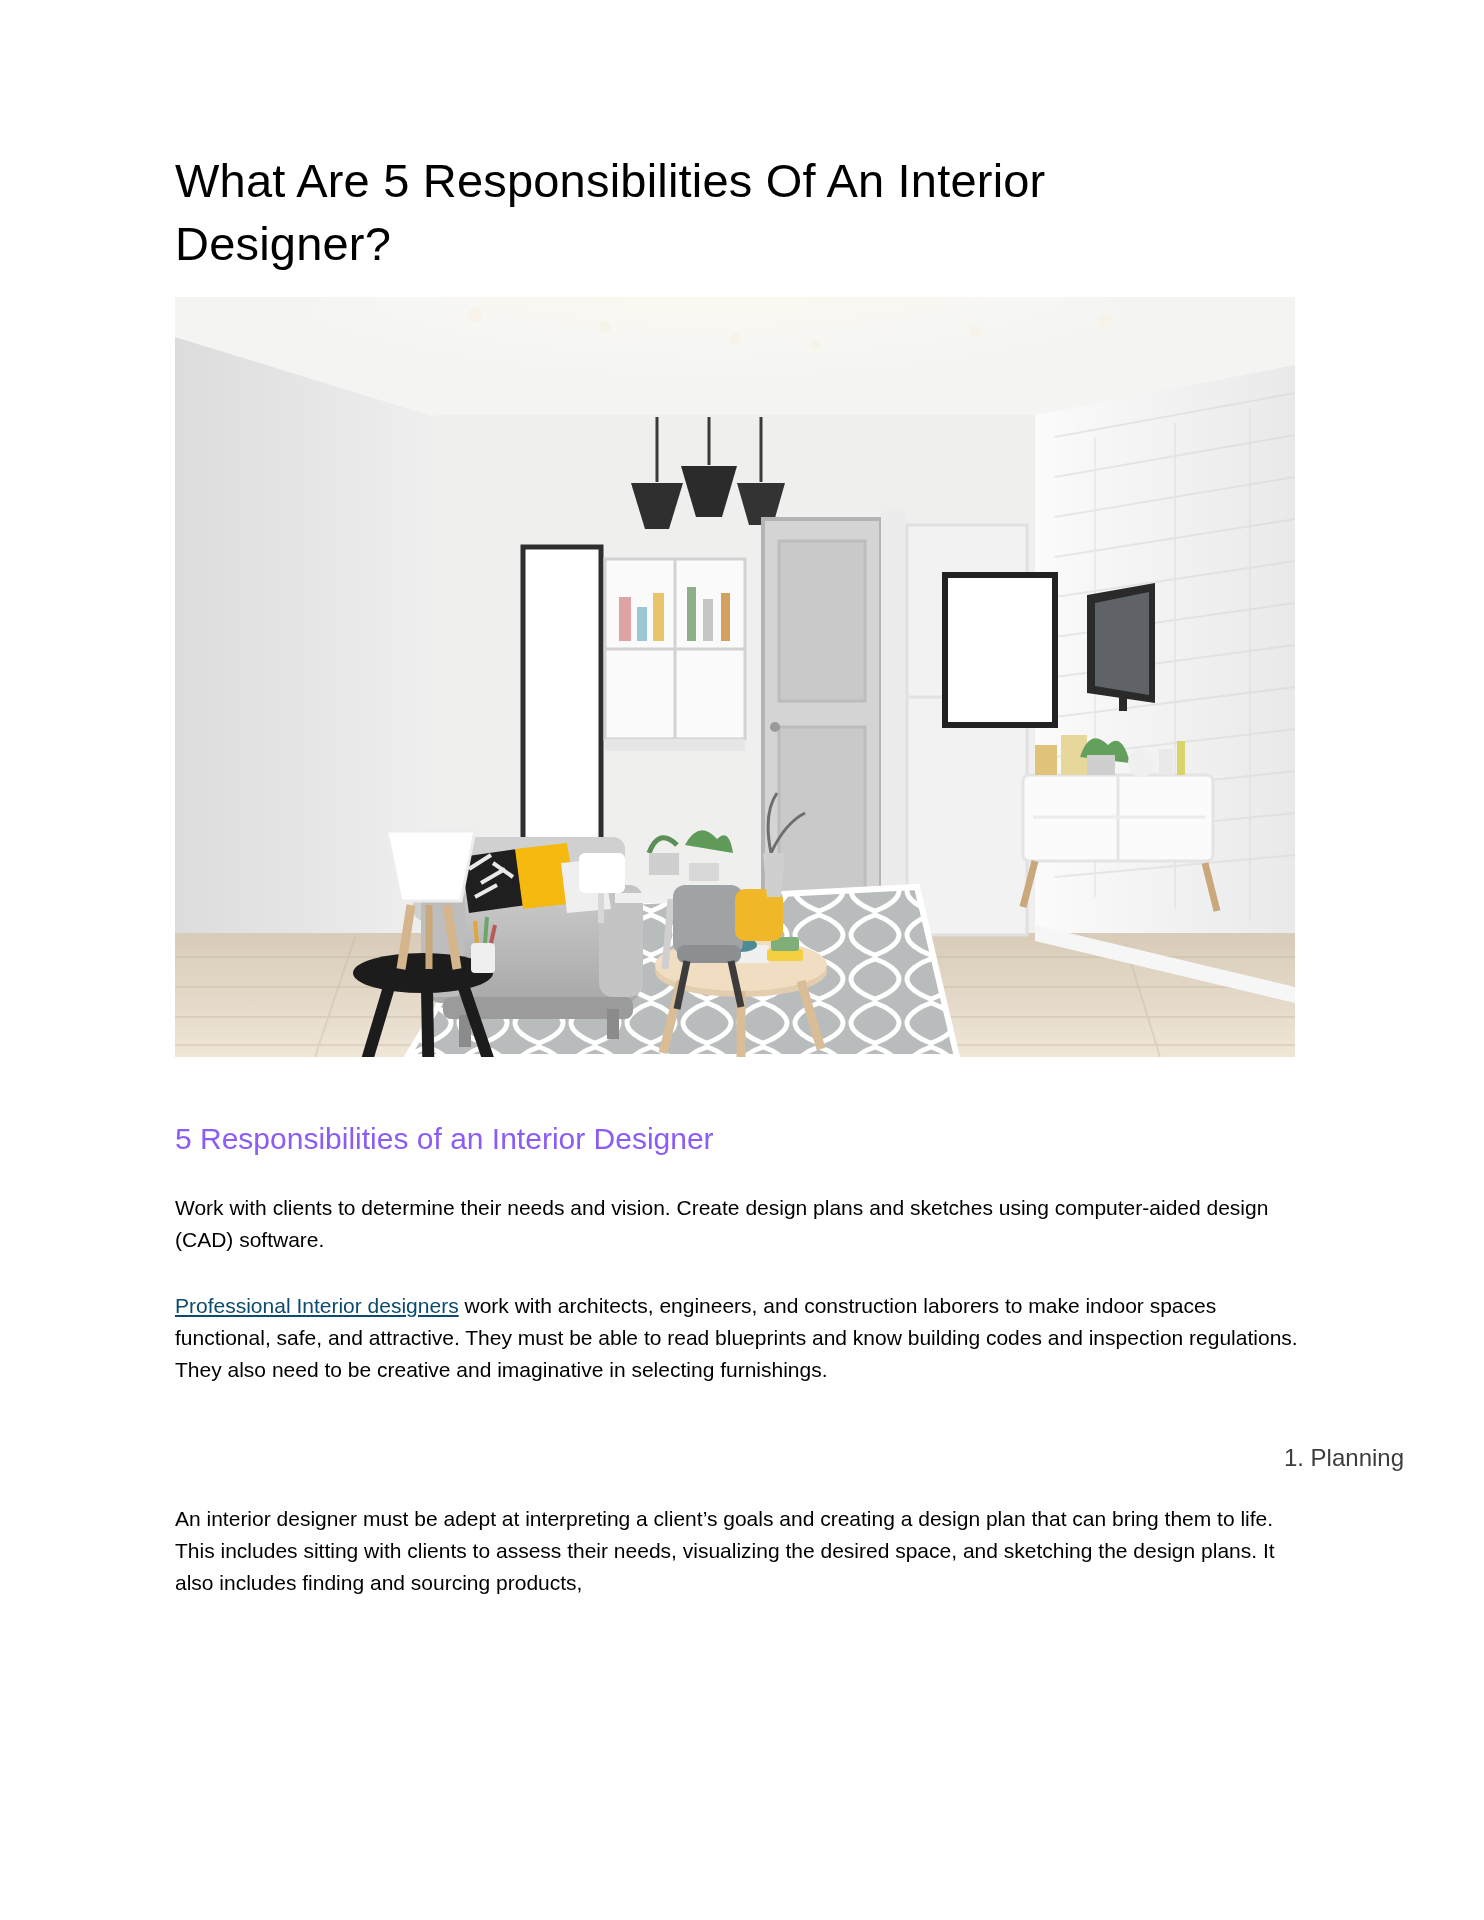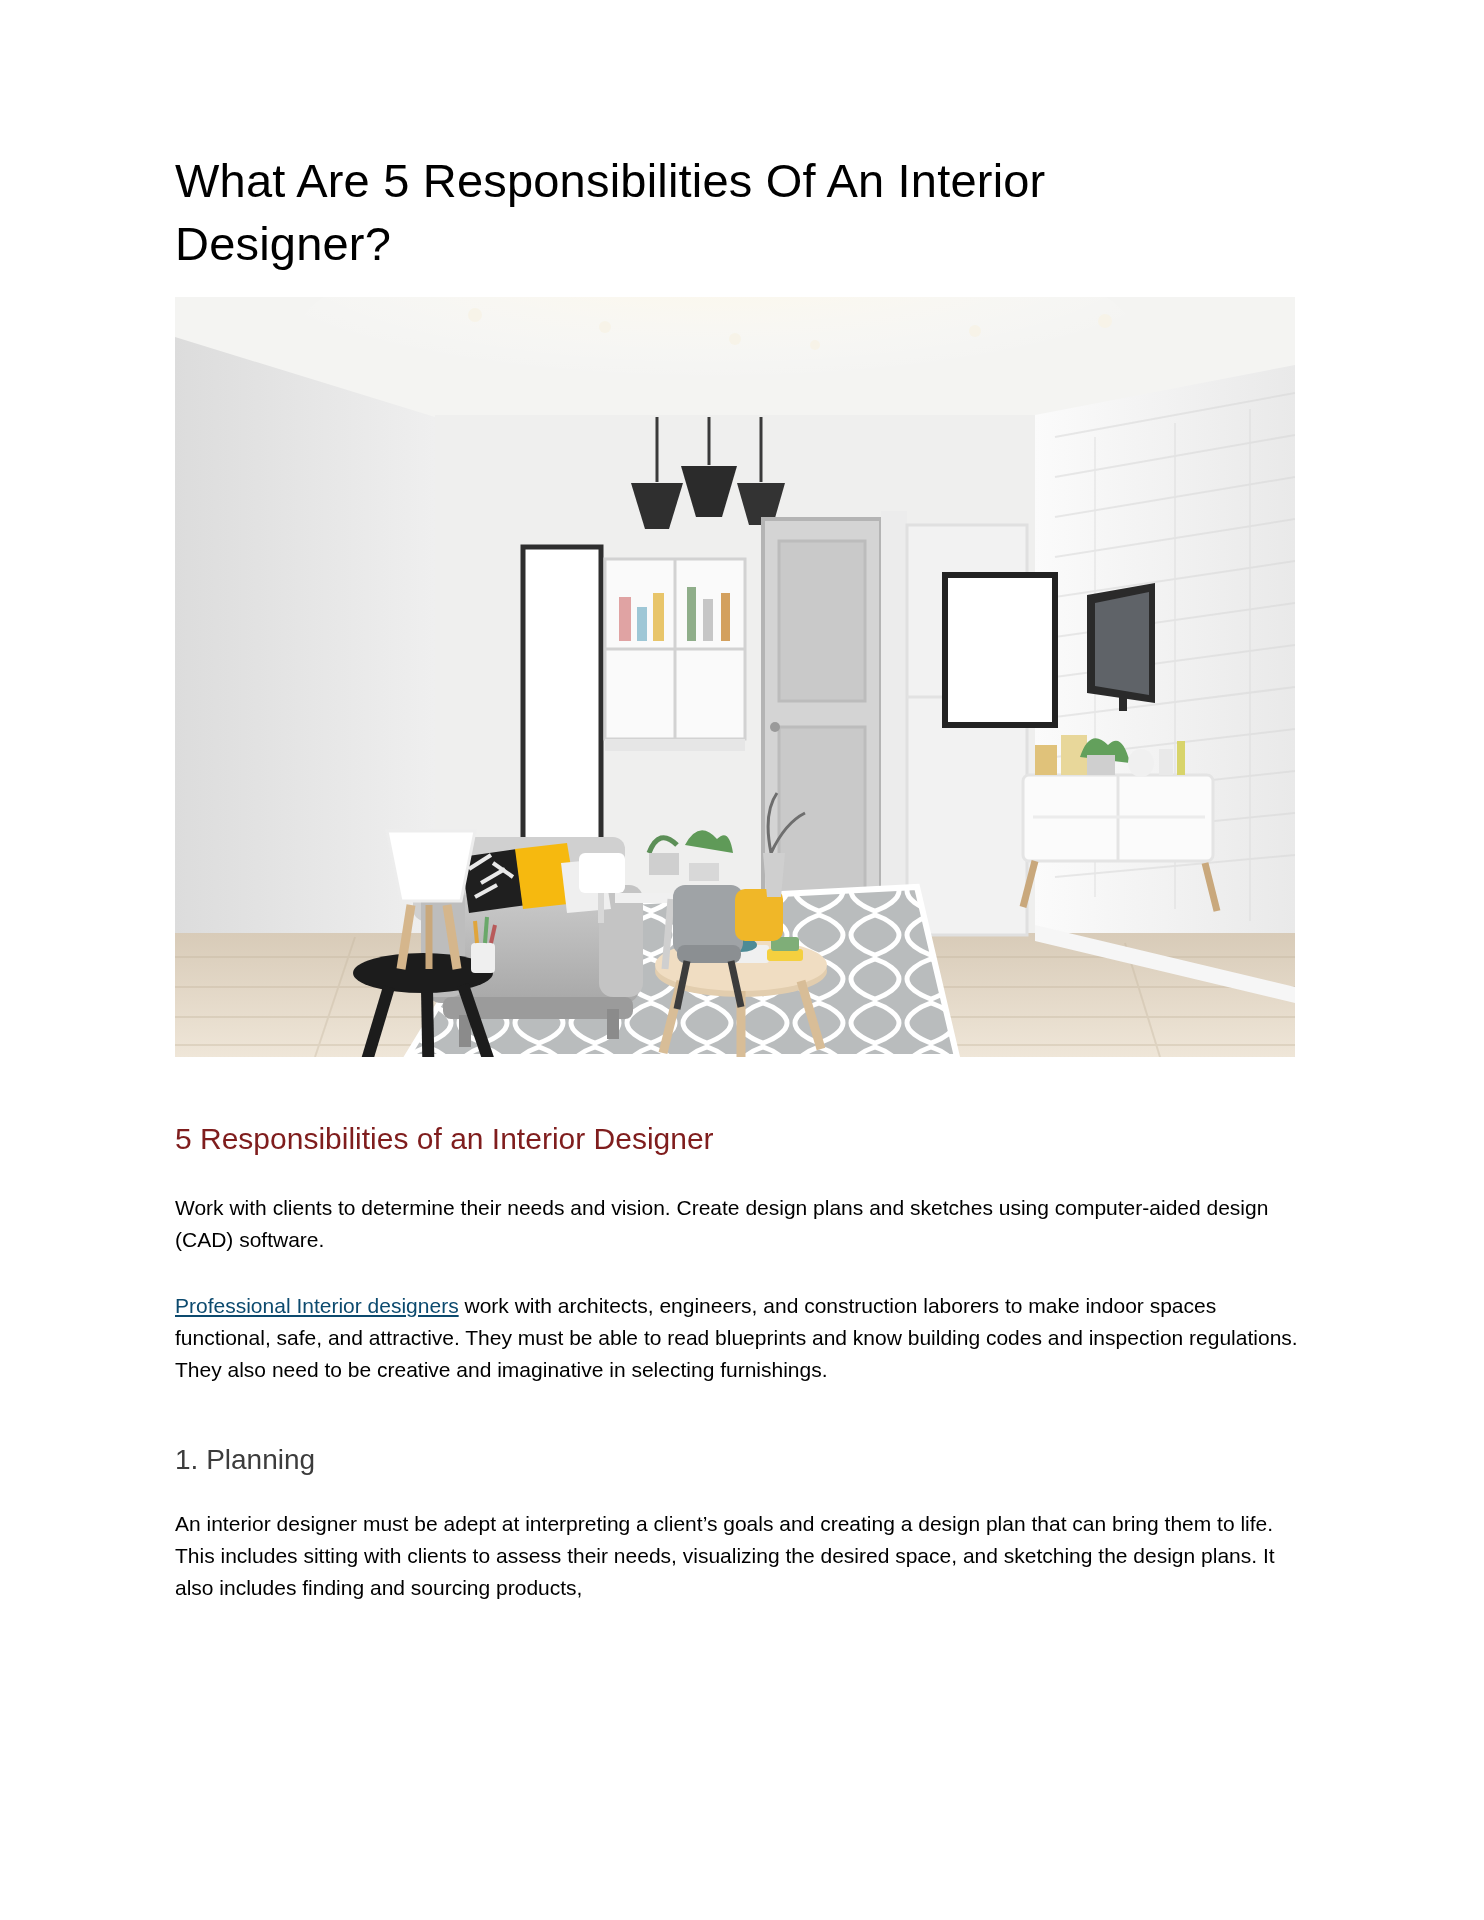--- a/index.html
+++ b/index.html
@@ -38,28 +38,29 @@
     overflow: hidden;
     position: relative;
     background: #e8e8e6;
   }
   .hero-wrap svg { display: block; }
   h2.section-heading {
     font-size: 30px;
     font-weight: 400;
     line-height: 1.3;
     margin: 62px 0 0 0;
-    color: #7f1d1d;
+    color: #8b5cf6;
   }
   h3.sub-heading {
-    font-size: 28px;
+    font-size: 24px;
     font-weight: 400;
     line-height: 1.3;
     margin: 56px 0 12px 0;
     color: #3c3c3c;
+    text-align: right;
   }
   p.body-text {
     font-size: 21px;
     line-height: 1.52;
     margin: 34px 0 0 0;
     color: #000;
     max-width: 1125px;
   }
   p.body-text.tight { margin-top: 30px; }
   a.inline-link {

